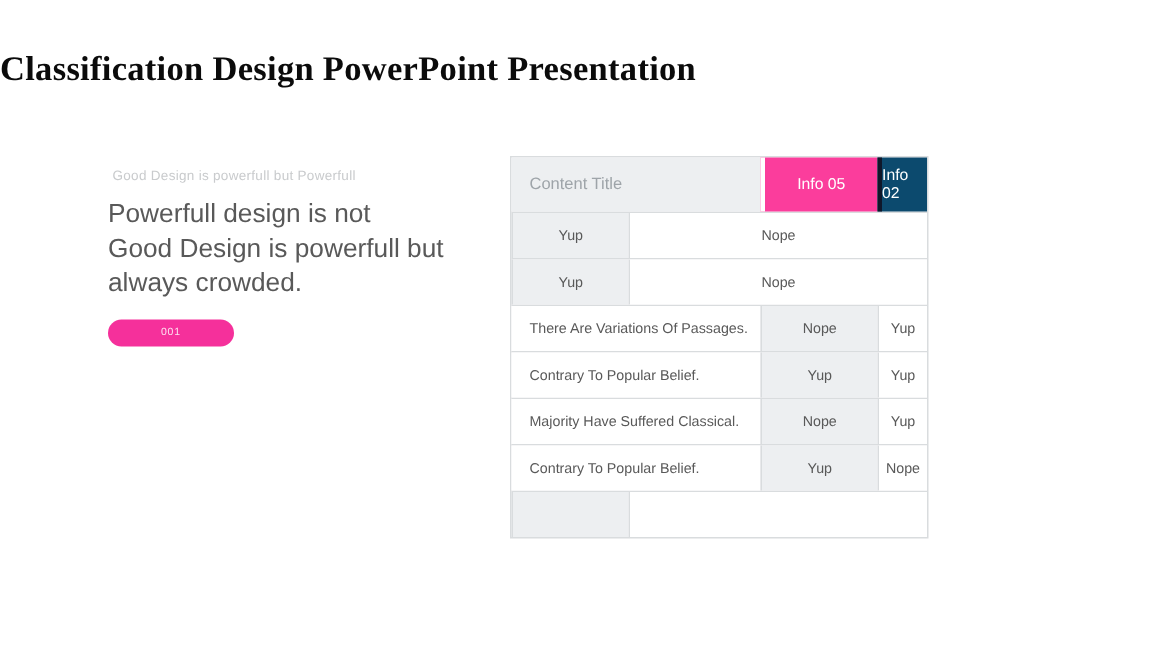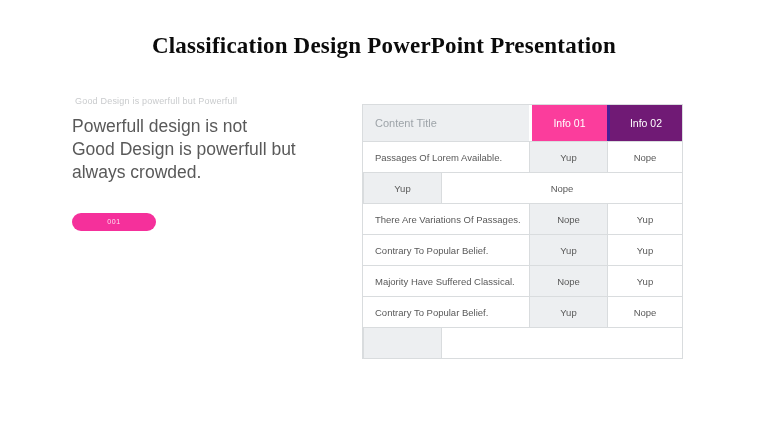--- a/index.html
+++ b/index.html
@@ -6,33 +6,33 @@
   .slide{
     position:relative;
     width:768px;height:432px;
     background:#ffffff;
     overflow:hidden;
     font-family:"Liberation Sans", sans-serif;
   }
   
   .slide-title{
     position:absolute;top:33px;left:0;right:0;
-    text-align:center;
+    text-align:left;
     font-family:"Liberation Serif", serif;
     font-weight:bold;
     font-size:23px;
     color:#0b0b0b;
     letter-spacing:0.2px;
   }
   
   .left-panel{position:absolute;left:72px;top:96px;width:250px;}
   .eyebrow{
     font-size:9px;
     color:#c9cbcd;
-    margin:0 0 9px 3px;
+    margin:16px 0 9px 3px;
     letter-spacing:0.2px;
   }
   .heading{
     font-size:17.5px;
     line-height:23px;
     color:#595959;
     margin:0;
   }
   .heading span{display:block;}
   .badge{
@@ -45,22 +45,22 @@
     font-size:7px;
     letter-spacing:0.6px;
     text-align:center;
     line-height:18px;
     padding:0;
     font-family:"Liberation Sans", sans-serif;
     cursor:pointer;
   }
   
   .info-table{
-    position:absolute;left:362px;top:104px;
-    width:321px;
+    position:absolute;left:340px;top:104px;
+    width:279px;
     border:1px solid #d9dcde;
     box-sizing:border-box;
     background:#fff;
   }
   .trow{display:flex;box-sizing:border-box;}
   .trow .c1{width:166px;box-sizing:border-box;padding-left:12px;display:flex;align-items:center;}
   .trow .c2{width:78px;box-sizing:border-box;display:flex;align-items:center;justify-content:center;}
   .trow .c3{width:77px;box-sizing:border-box;display:flex;align-items:center;justify-content:center;flex:1;}
   .trow.header{height:36px;}
   .trow.header .c1{
@@ -68,24 +68,24 @@
     color:#9ea4a9;
     font-size:11px;
   }
   .trow.header .c2{
     background:#fb3d9c;
     color:#ffffff;
     font-size:10.5px;
     border-left:3px solid #ffffff;
   }
   .trow.header .c3{
-    background:#701a75;
+    background:#0c4a6e;
     color:#ffffff;
     font-size:10.5px;
-    border-left:3px solid #4c1d95;
+    border-left:3px solid #0f172a;
   }
   .trow.body{height:31px;border-top:1px solid #d9dcde;}
   .trow.body .c1{background:#ffffff;color:#595959;font-size:9.5px;}
   .trow.body .c2{background:#edeff1;color:#595959;font-size:9.5px;border-left:1px solid #d9dcde;}
   .trow.body .c3{background:#ffffff;color:#595959;font-size:9.5px;border-left:1px solid #d9dcde;}
   .trow.note{height:31px;border-top:1px solid #d9dcde;}
   .trow.note .c1{background:#edeff1;color:#a3a8ad;font-size:10.5px;}
   .trow.note .c2{background:#edeff1;border-left:1px solid #d9dcde;}
   .trow.note .c3{background:#ffffff;border-left:1px solid #d9dcde;}
 </style>
@@ -104,26 +104,25 @@
       <span>always crowded.</span>
     </p>
   </div>
 
   <button class="badge">001</button>
 
   <div class="info-table">
 
     <div class="trow header">
       <div class="c1">Content Title</div>
-      <div class="c2">Info 01</div>
+      <div class="c2">Info 05</div>
       <div class="c3">Info 02</div>
     </div>
 
     <div class="trow body">
-      <div class="c1">Passages Of Lorem Available.</div>
       <div class="c2">Yup</div>
       <div class="c3">Nope</div>
     </div>
 
     <div class="trow body">
       <div class="c2">Yup</div>
       <div class="c3">Nope</div>
     </div>
 
     <div class="trow body">

